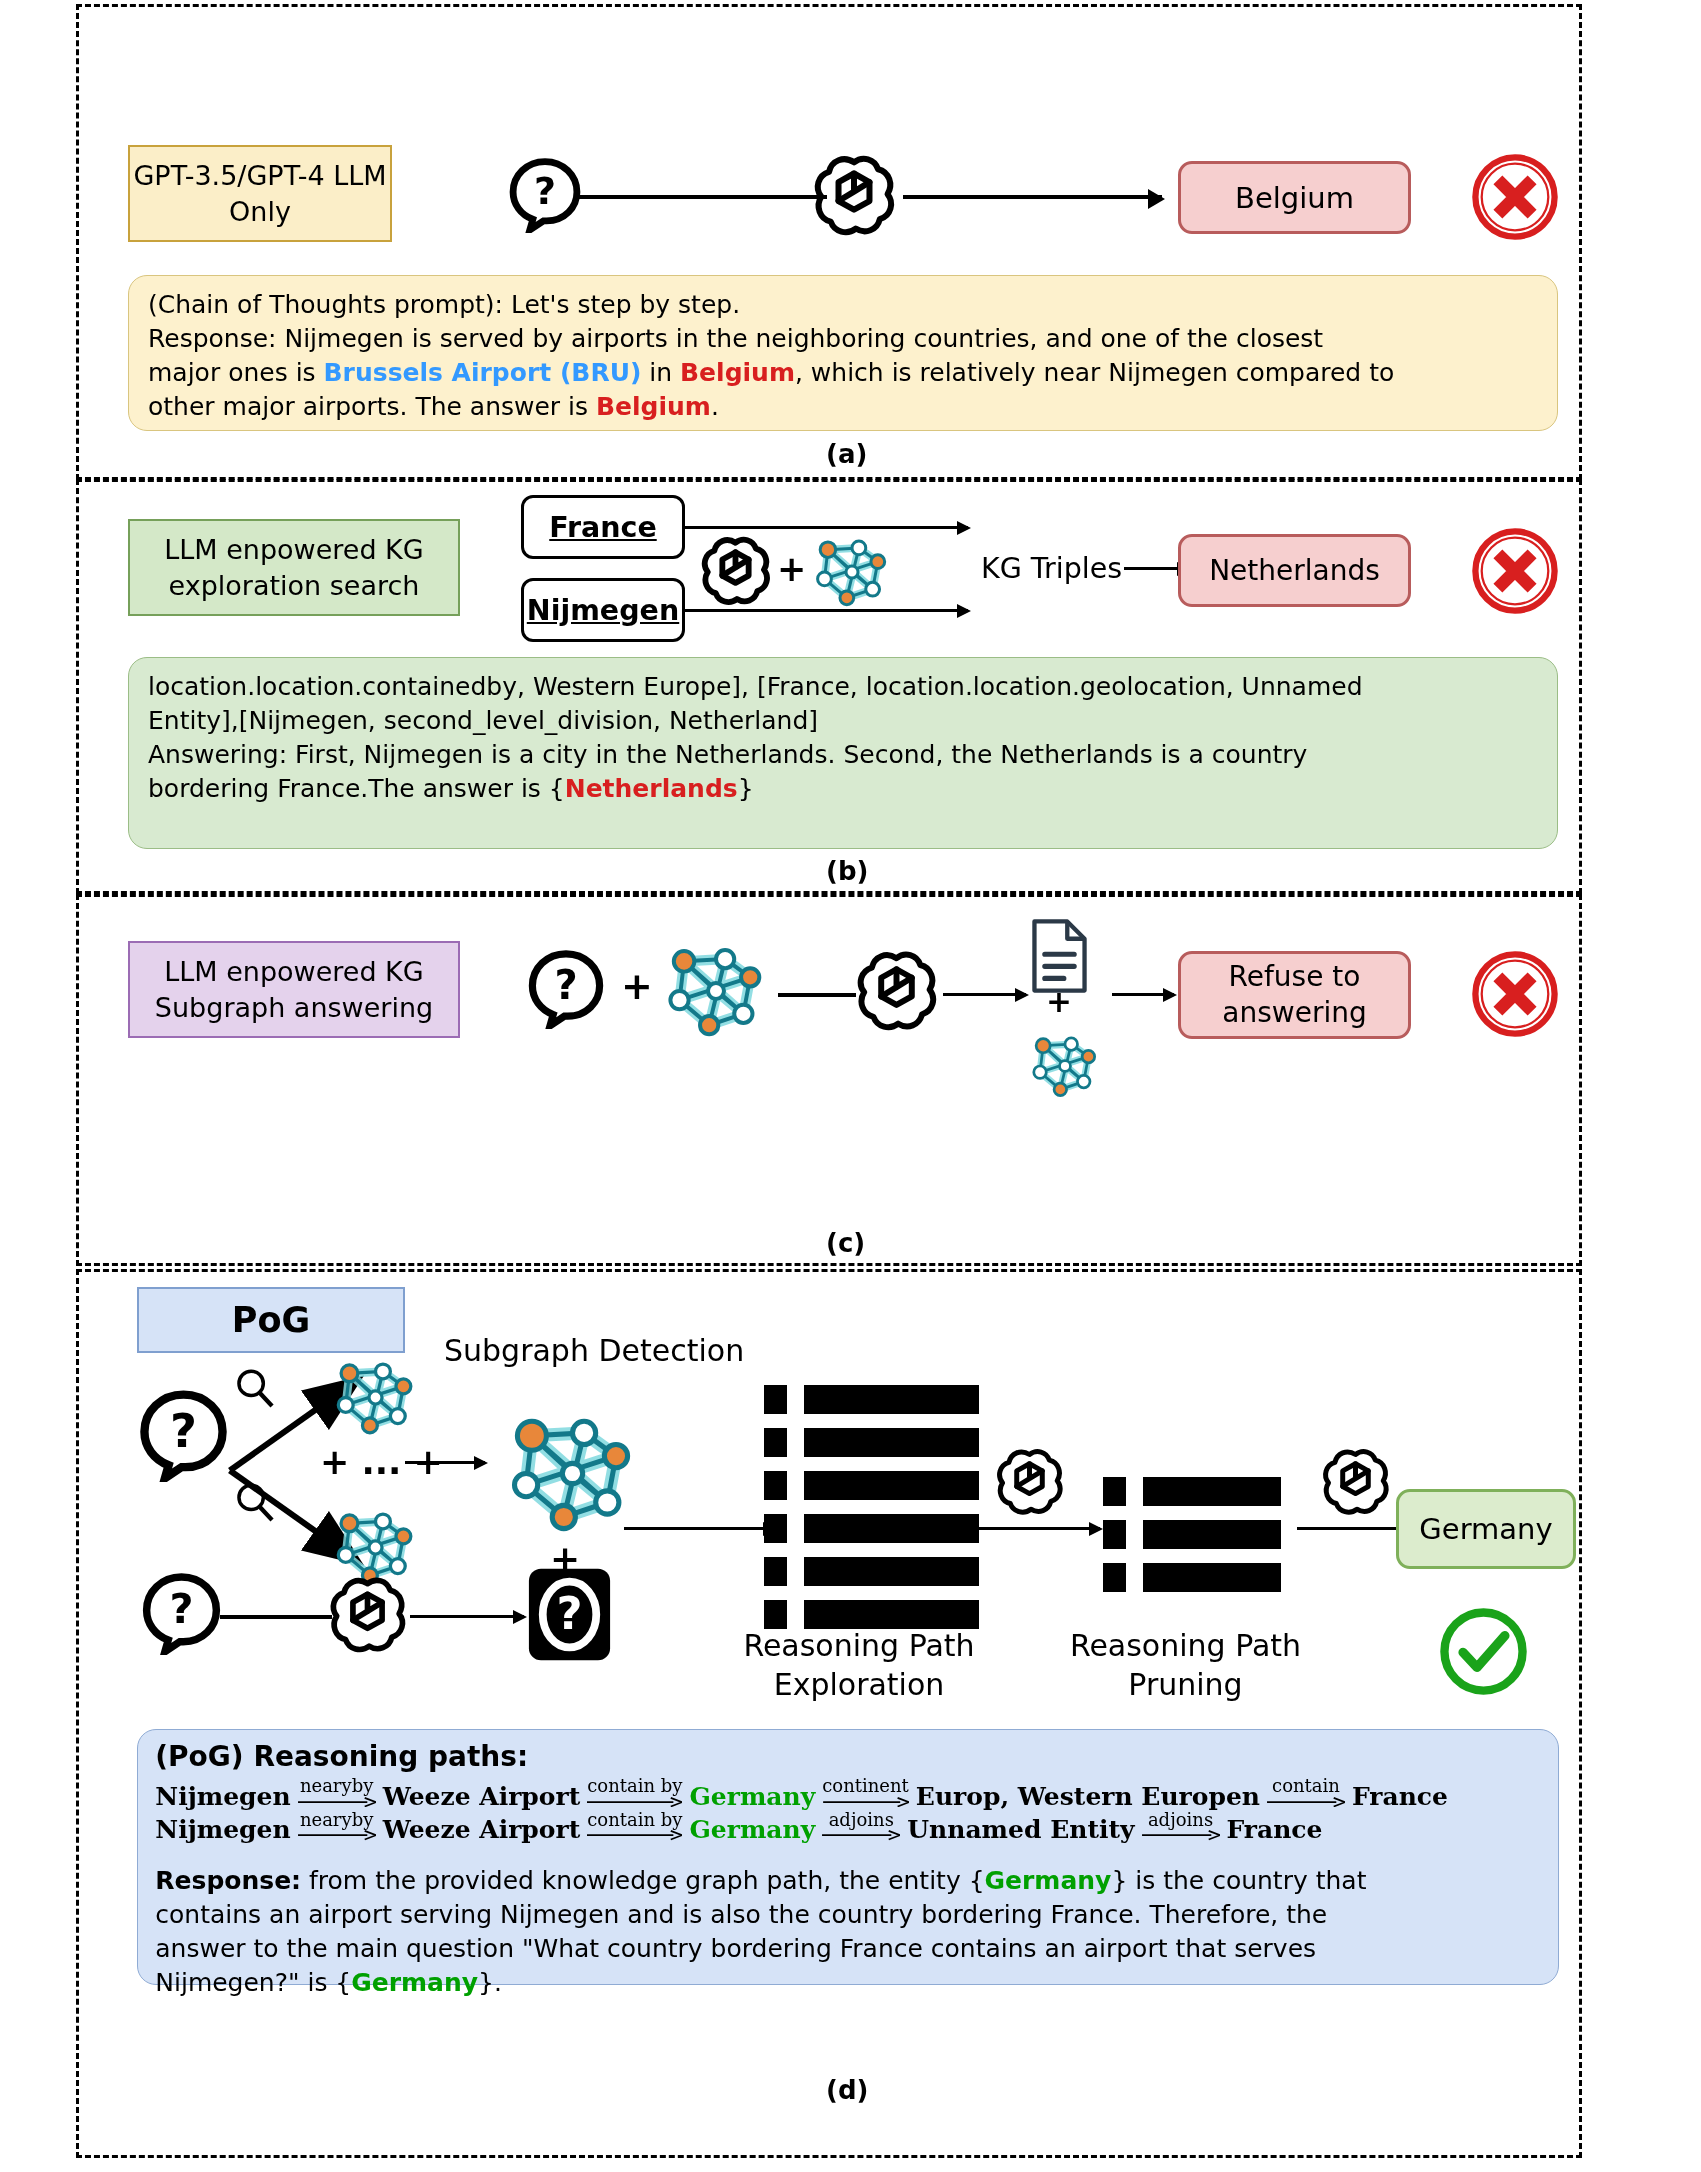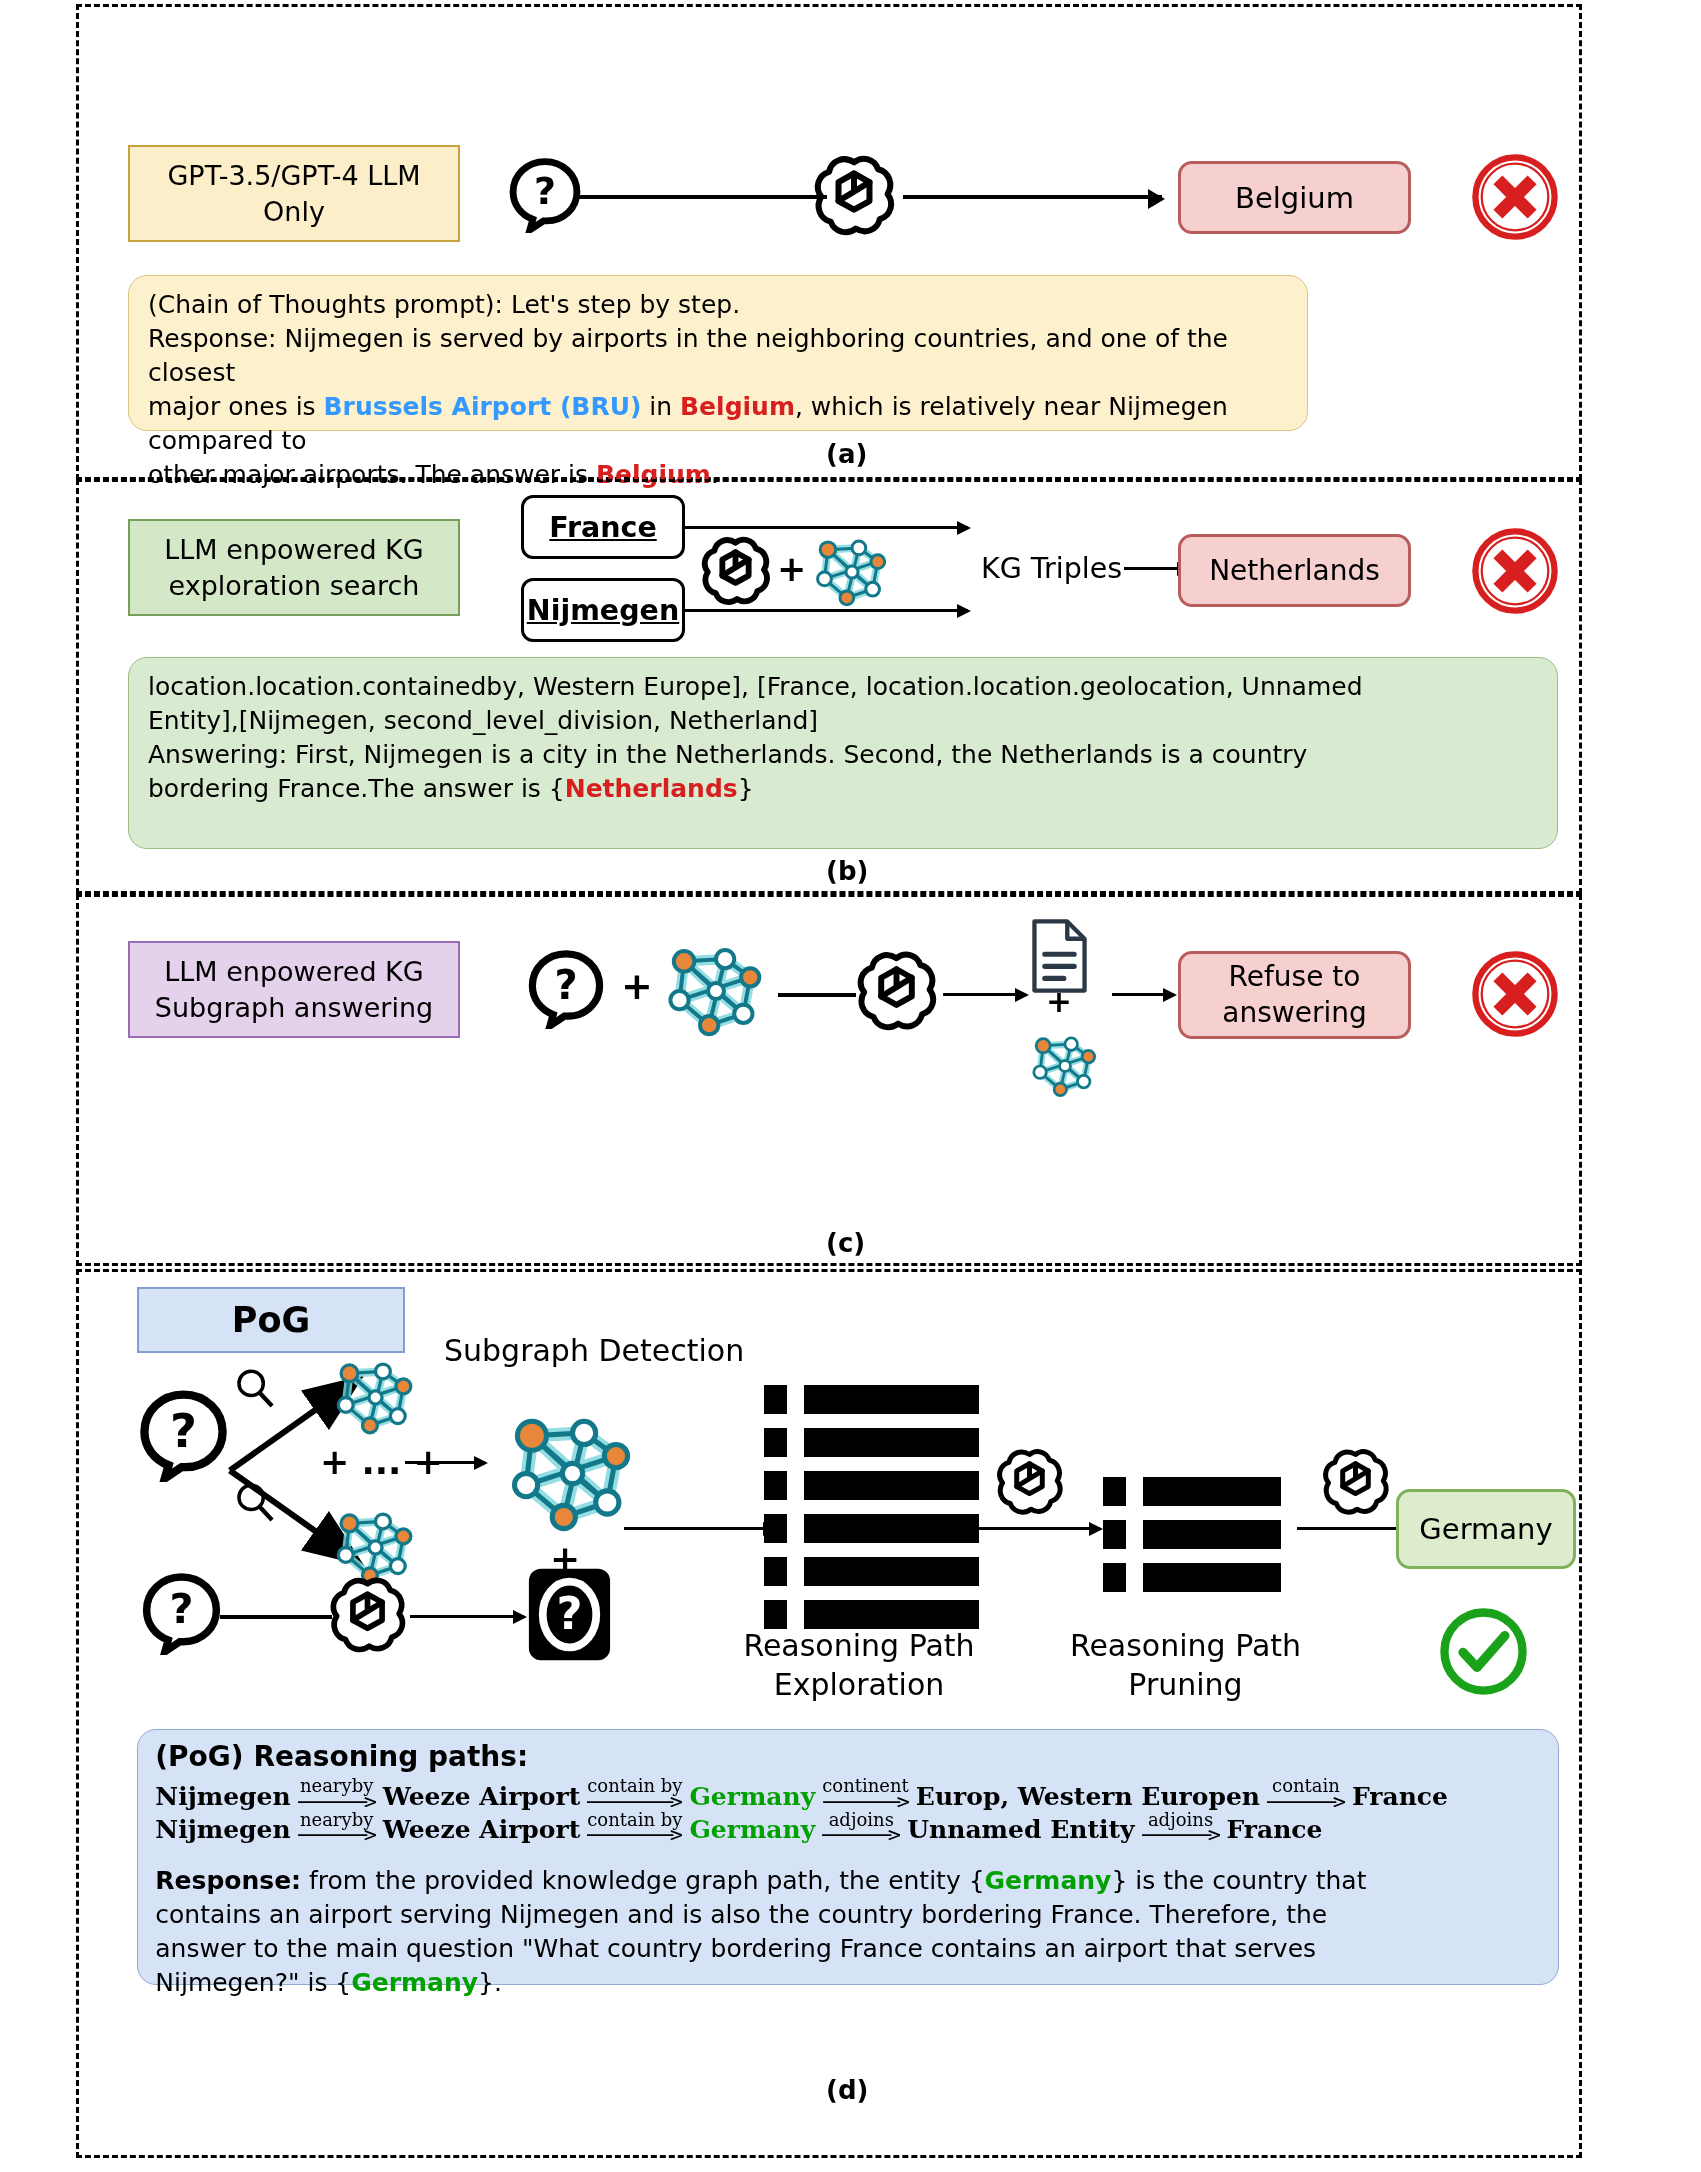--- a/index.html
+++ b/index.html
@@ -46,21 +46,21 @@
   .ptxt{font-family:"DejaVu Sans",sans-serif;font-size:25px;color:#000;line-height:1.36;}
 </style>
 </head>
 <body>
 
 <div id="page">
 
   <div class="dashed-panel" style="left:76px;top:3.5px;width:1506px;height:476px;"></div>
 
 
-  <div class="sqbox" style="left:128px;top:145px;width:332px;height:97px;background:#fbeec8;border:2.6px solid #c8a23c;">
+  <div class="sqbox" style="left:128px;top:145px;width:264px;height:97px;background:#fbeec8;border:2.6px solid #c8a23c;">
     <div style="font-family:'DejaVu Sans',sans-serif;font-size:27px;line-height:1.3;white-space:pre-line;">GPT-3.5/GPT-4 LLM
 Only</div>
   </div>
 
   <div style="position:absolute;left:507px;top:157px;width:76px;height:76px;">
     <svg viewBox="0 0 100 100" width="76" height="76">
       <path d="M50 6 C26 6 8 24 8 46 C8 62 18 76 34 82 L30 96 L48 84 C50 84 50 84 52 84 C76 84 92 66 92 46 C92 24 74 6 50 6 Z" fill="#fff" stroke="#000" stroke-width="9"></path>
       <text x="50" y="62" font-family="DejaVu Sans, sans-serif" font-size="50" font-weight="bold" text-anchor="middle" fill="#000">?</text>
     </svg>
   </div>
@@ -82,21 +82,21 @@
   </div>
 
   <div class="redx" style="left:1470px;top:152px;width:90px;height:90px;">
     <svg viewBox="0 0 100 100" width="90" height="90">
       <circle cx="50" cy="50" r="44" fill="none" stroke="#d81f1f" stroke-width="7"></circle>
       <circle cx="50" cy="50" r="37" fill="none" stroke="#d81f1f" stroke-width="2.5"></circle>
       <path d="M31 31 L69 69 M69 31 L31 69" stroke="#d81f1f" stroke-width="14" stroke-linecap="butt"></path>
     </svg>
   </div>
 
-  <div class="txtpanel" style="left:128px;top:275px;width:1180px;height:156px;background:#fdf1cd;border:1.7px solid #d9c57f;padding:12px 19px;">
+  <div class="txtpanel" style="left:128px;top:275px;width:1430px;height:156px;background:#fdf1cd;border:1.7px solid #d9c57f;padding:12px 19px;">
     <div class="ptxt">
         <div><span>(Chain of Thoughts prompt): Let's step by step.</span></div>
         <div><span>Response: Nijmegen is served by airports in the neighboring countries, and one of the closest</span></div>
         <div><span>major ones is </span><span style="color: rgb(51, 153, 255); font-weight: bold;">Brussels  Airport  (BRU)</span><span> in </span><span style="color: rgb(216, 31, 31); font-weight: bold;">Belgium</span><span>, which is relatively near Nijmegen compared to</span></div>
         <div><span>other major airports. The answer is </span><span style="color: rgb(216, 31, 31); font-weight: bold;">Belgium</span><span>.</span></div>
       </div>
   </div>
 
   <div class="cap" style="left:826px;top:439px;">(a)</div>
 

